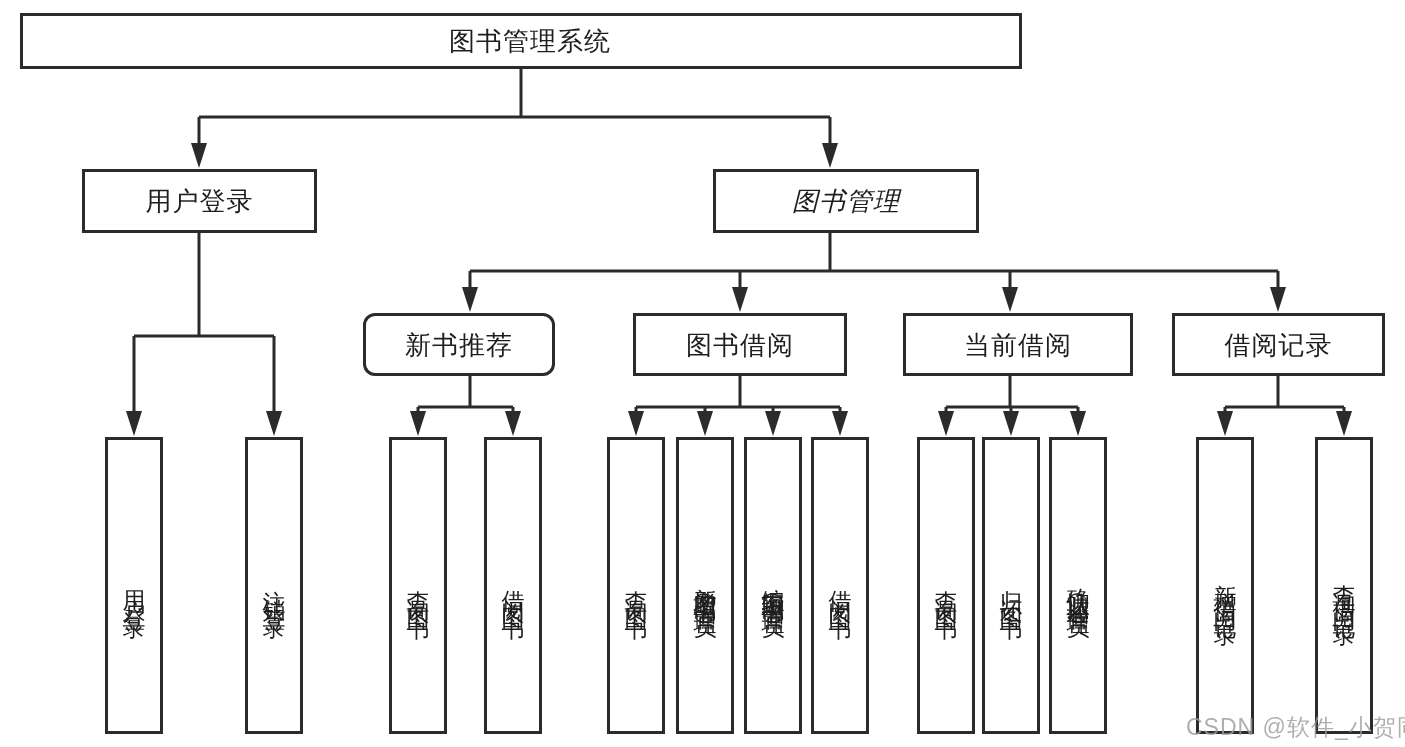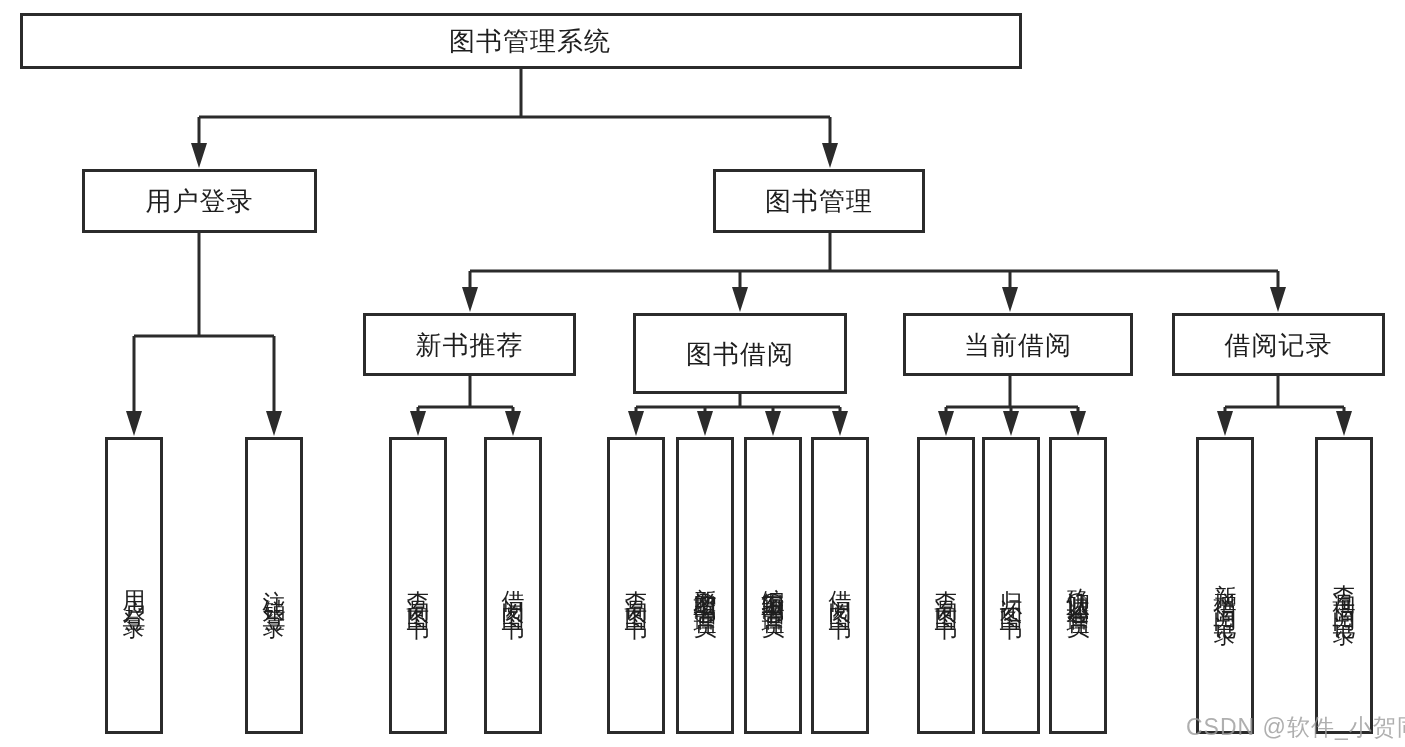--- a/index.html
+++ b/index.html
@@ -130,28 +130,28 @@
       M1336,411 L1352,411 L1344,436 Z"></path>
   </svg>
 
   <div class="box root" style="left:20px; top:13px; width:1002px; height:56px;padding-left:18px;">
     <span class="h-label">图书管理系统</span>
   </div>
 
   <div class="box" style="left:82px; top:169px; width:235px; height:64px;">
     <span class="h-label">用户登录</span>
   </div>
-  <div class="box" style="left:713px; top:169px; width:212px; height:64px;">
+  <div class="box" style="left:713px; top:169px; width:266px; height:64px;font-style:italic;">
     <span class="h-label">图书管理</span>
   </div>
 
-  <div class="box" style="left:363px; top:313px; width:213px; height:63px;">
+  <div class="box" style="left:363px; top:313px; width:192px; height:63px;border-radius:12px;">
     <span class="h-label">新书推荐</span>
   </div>
-  <div class="box" style="left:633px; top:313px; width:214px; height:81px;">
+  <div class="box" style="left:633px; top:313px; width:214px; height:63px;">
     <span class="h-label">图书借阅</span>
   </div>
   <div class="box" style="left:903px; top:313px; width:230px; height:63px;">
     <span class="h-label">当前借阅</span>
   </div>
   <div class="box" style="left:1172px; top:313px; width:213px; height:63px;">
     <span class="h-label">借阅记录</span>
   </div>
 
   <div class="box leaf" style="left:105px; top:437px;">

